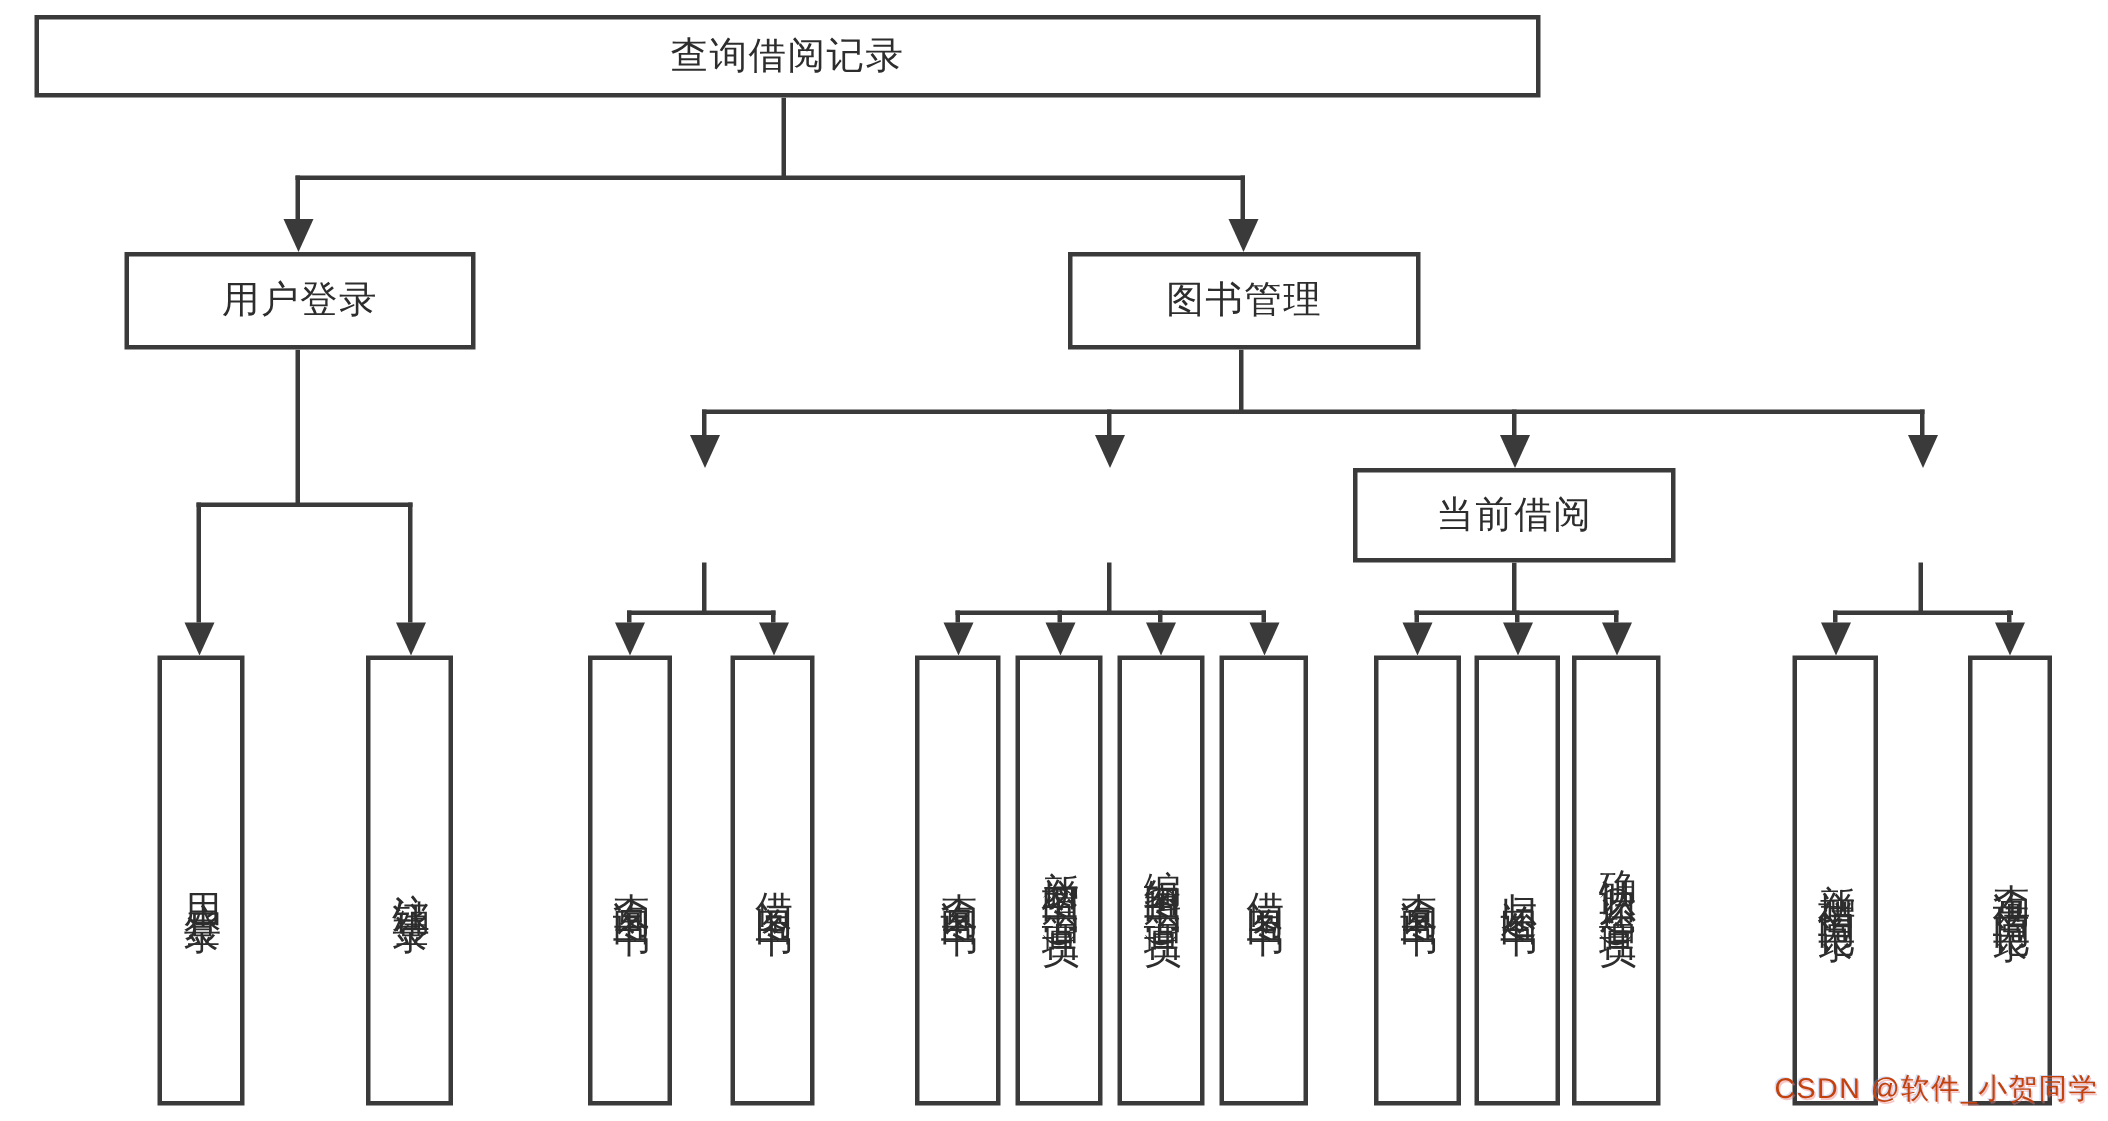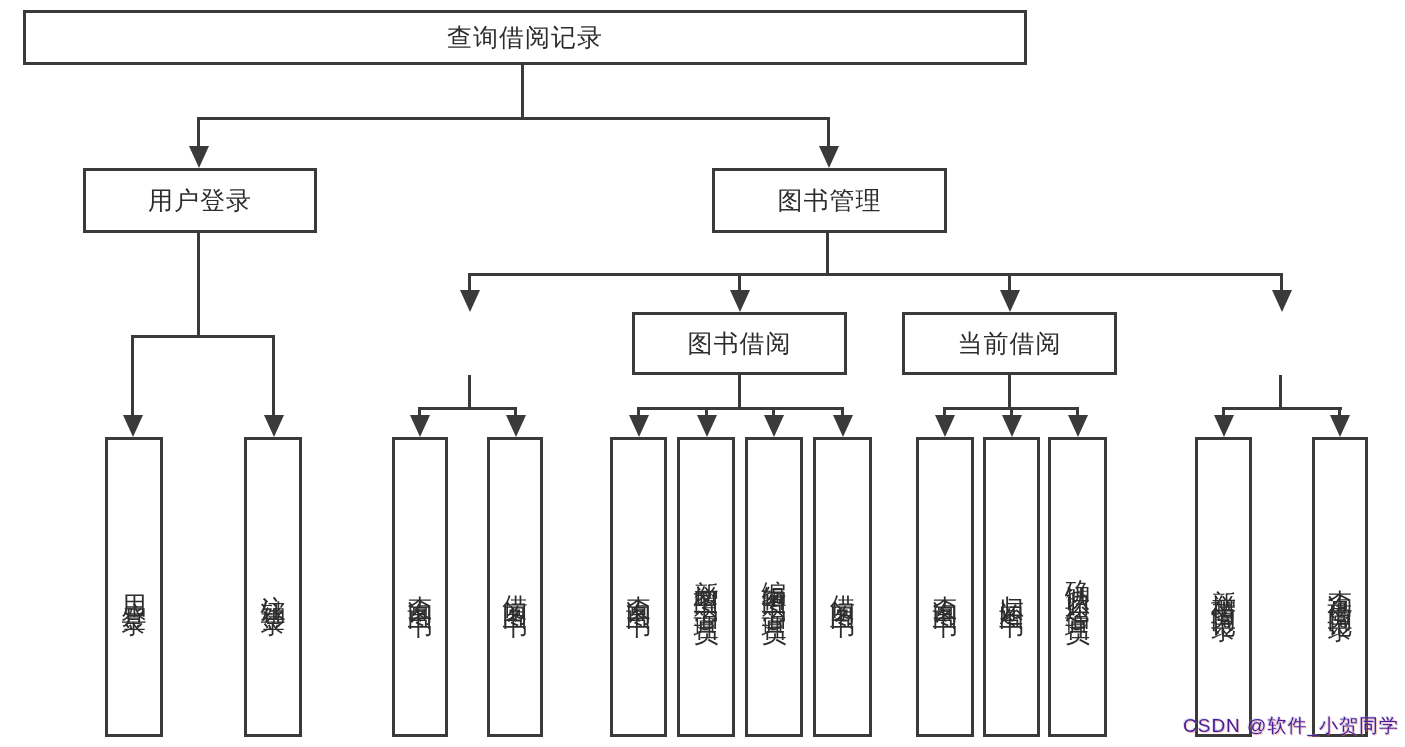--- a/index.html
+++ b/index.html
@@ -48,21 +48,21 @@
     border-right: 10px solid transparent;
     border-top: 22px solid #3a3a3a;
   }
   
   .watermark {
     position: absolute;
     left: 1183px;
     top: 713px;
     font-size: 19px;
     letter-spacing: 1px;
-    color: #4c1d95;
+    color: #c2410c;
     white-space: nowrap;
     z-index: 5;
     text-shadow: 1px 1px 0 rgba(235,125,125,0.45), -1px -1px 0 rgba(135,165,235,0.35);
   }
 </style>
 </head>
 <body>
 
 <div id="stage">
 
@@ -111,23 +111,20 @@
     <span class="label">查询借阅记录</span>
   </div>
 
   <div class="box hbox" style="left:83px; top:168px; width:234px; height:65px;">
     <span class="label">用户登录</span>
   </div>
   <div class="box hbox" style="left:712px; top:168px; width:235px; height:65px;">
     <span class="label">图书管理</span>
   </div>
 
-  <div class="box hbox" style="left:632px; top:312px; width:215px; height:63px;">
-    <span class="label">图书借阅</span>
-  </div>
   <div class="box hbox" style="left:902px; top:312px; width:215px; height:63px;">
     <span class="label">当前借阅</span>
   </div>
 
   <div class="box vbox" style="left:105px; top:437px; width:58px; height:300px;">
     <span class="label">用户登录</span>
   </div>
   <div class="box vbox" style="left:244px; top:437px; width:58px; height:300px;">
     <span class="label">注销登录</span>
   </div>

